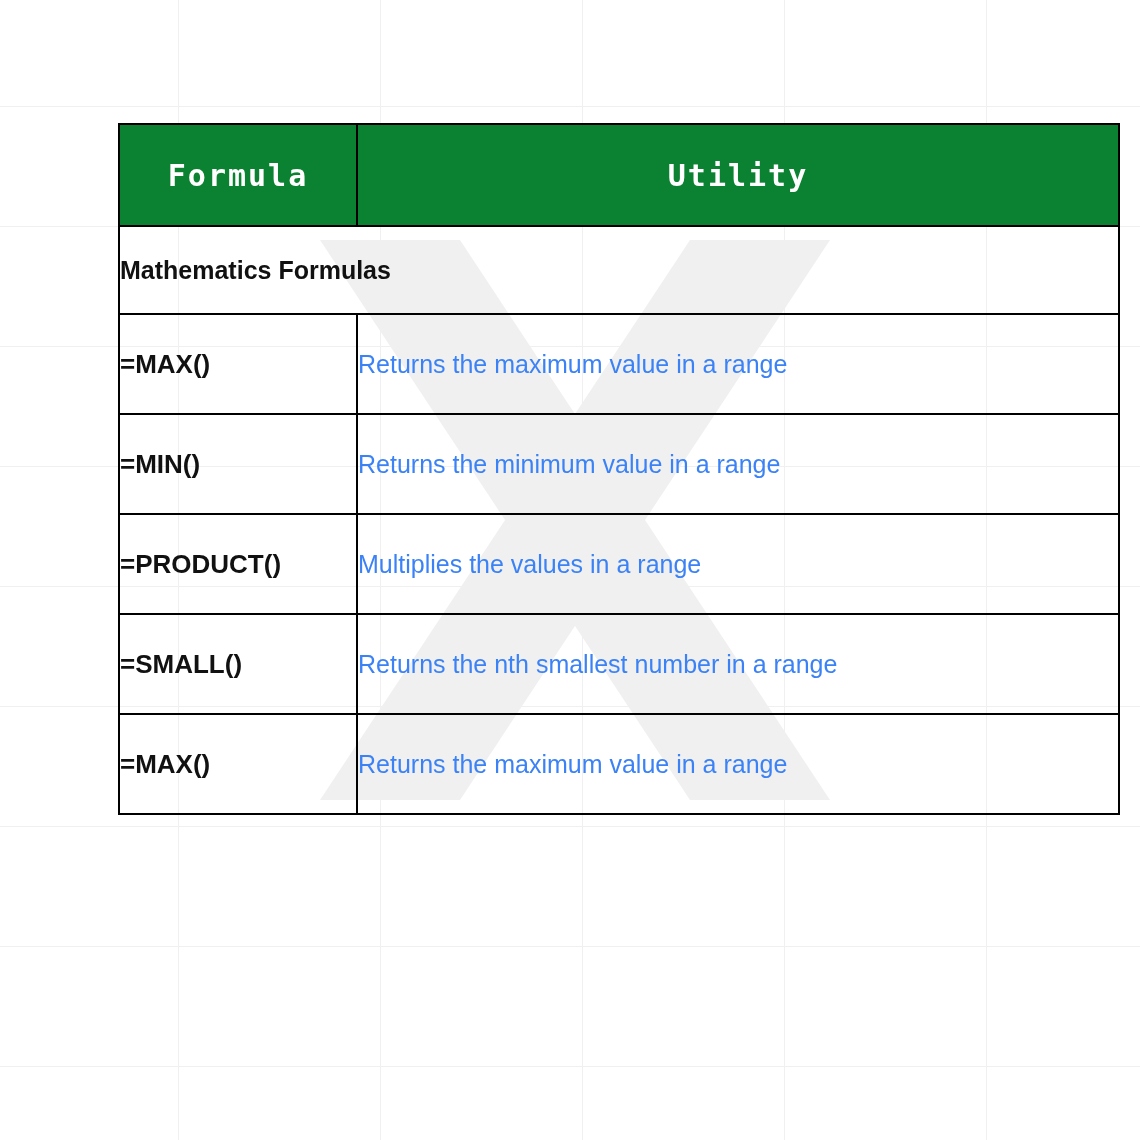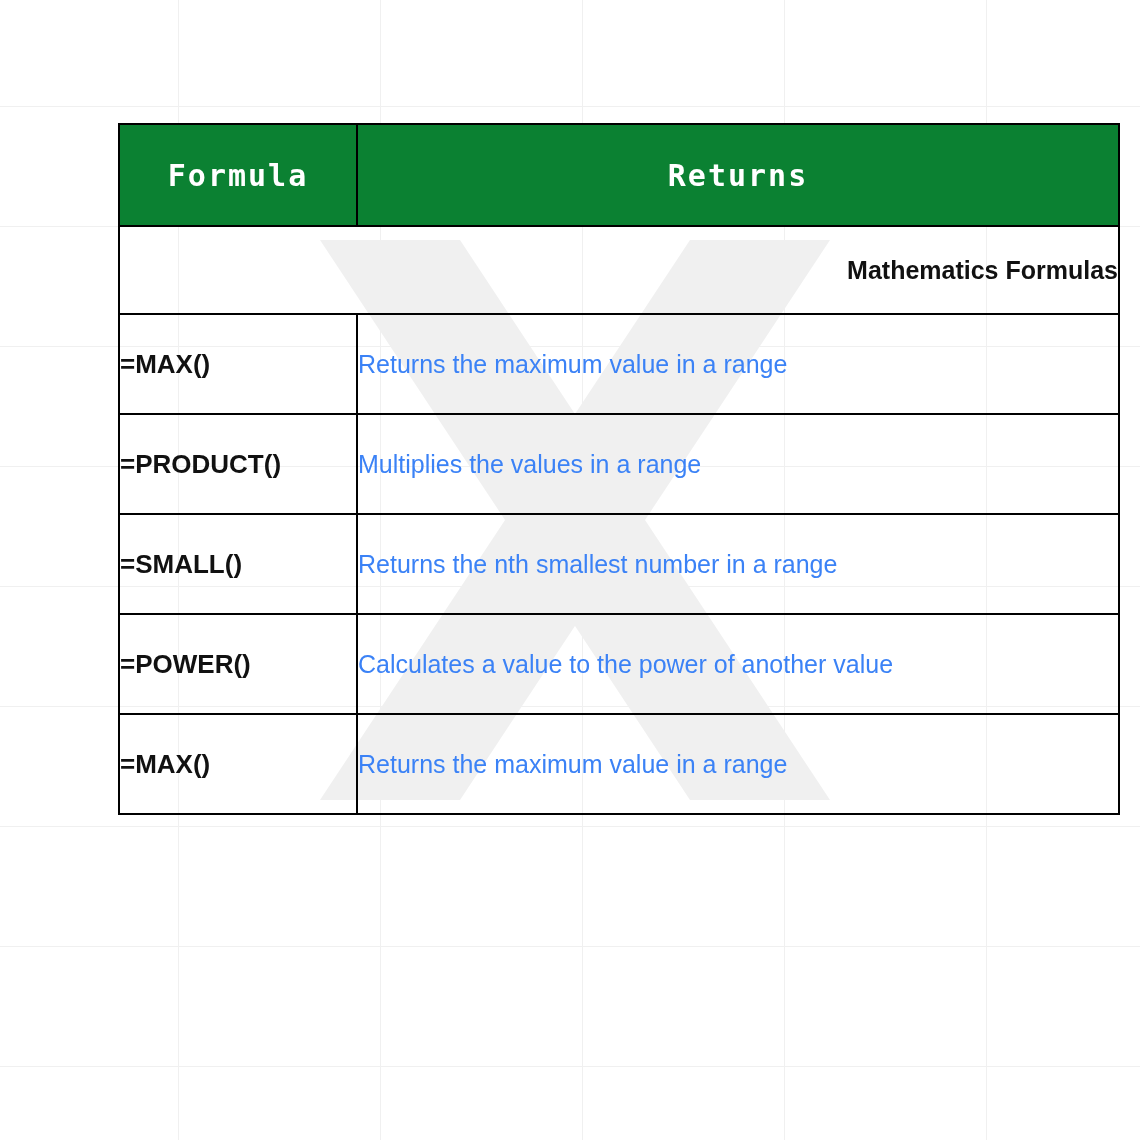--- a/index.html
+++ b/index.html
@@ -67,21 +67,21 @@
     height: 100px;
     text-align: center;
     font-family: "DejaVu Sans Mono", monospace;
     font-size: 30px;
     font-weight: 700;
     letter-spacing: 2px;
   }
 
   .section-cell {
     height: 86px;
-    text-align: right;
+    text-align: left;
     font-size: 25px;
     font-weight: 700;
     color: #111111;
     background: transparent;
   }
 
   .formula-cell {
     height: 98px;
     font-size: 26px;
     font-weight: 700;
@@ -115,42 +115,42 @@
 
 <div class="sheet">
   <table class="formula-table">
     <colgroup>
       <col class="c-formula">
       <col class="c-utility">
     </colgroup>
     <thead>
       <tr>
         <th class="head-cell">Formula</th>
-        <th class="head-cell">Returns</th>
+        <th class="head-cell">Utility</th>
       </tr>
     </thead>
     <tbody>
       <tr>
         <td class="section-cell" colspan="2">Mathematics Formulas</td>
       </tr>
       <tr>
         <td class="formula-cell">=MAX()</td>
         <td class="utility-cell">Returns the maximum value in a range</td>
       </tr>
       <tr>
+        <td class="formula-cell">=MIN()</td>
+        <td class="utility-cell">Returns the minimum value in a range</td>
+      </tr>
+      <tr>
         <td class="formula-cell">=PRODUCT()</td>
         <td class="utility-cell">Multiplies the values in a range</td>
       </tr>
       <tr>
         <td class="formula-cell">=SMALL()</td>
         <td class="utility-cell">Returns the nth smallest number in a range</td>
-      </tr>
-      <tr>
-        <td class="formula-cell">=POWER()</td>
-        <td class="utility-cell">Calculates a value to the power of another value</td>
       </tr>
       <tr>
         <td class="formula-cell">=MAX()</td>
         <td class="utility-cell">Returns the maximum value in a range</td>
       </tr>
     </tbody>
   </table>
 </div>
 
 </body></html>

